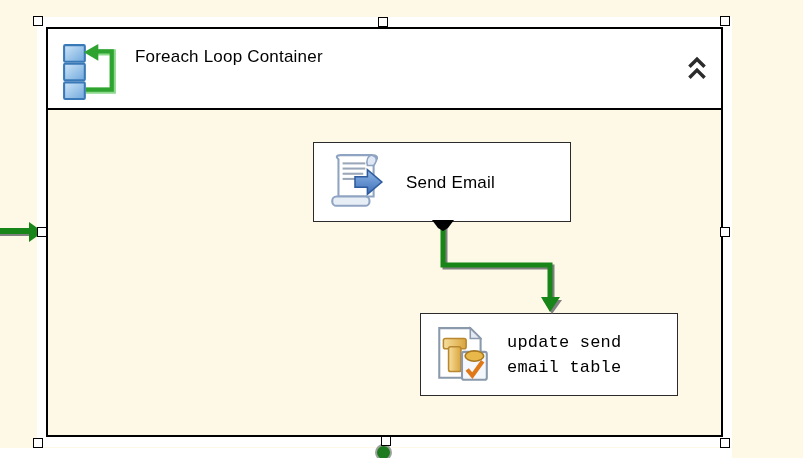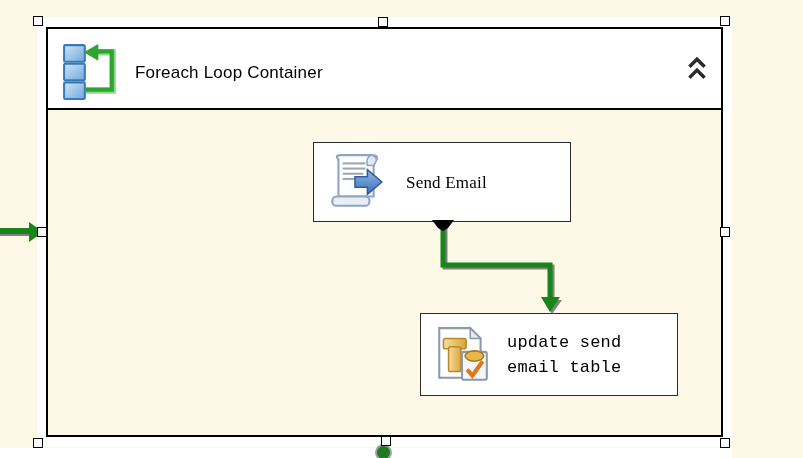--- a/index.html
+++ b/index.html
@@ -31,32 +31,32 @@
   
   .flc {
     position: absolute; left: 46px; top: 27px; width: 677px; height: 410px;
     border: 2px solid #000; background: #FDF9E6;
   }
   .flc-header {
     position: relative; height: 81px; background: #FFFFFF;
     border-bottom: 2px solid #000;
   }
   .flc-title {
-    position: absolute; left: 87px; top: 34px;
+    position: absolute; left: 87px; top: 18px;
     font-size: 17px; color: #000; white-space: nowrap; letter-spacing: 0.2px;
   }
   .flc-icon { position: absolute; left: 13px; top: 13px; }
   .flc-chevron { position: absolute; left: 636px; top: 27px; cursor: pointer; }
 
   
   .task {
     position: absolute; background: #FFFFFF; border: 1px solid #2B2B2B;
     display: flex; align-items: center;
   }
-  .task-send { left: 313px; top: 142px; width: 258px; height: 80px; font-family: Liberation Serif, serif; }
+  .task-send { left: 313px; top: 142px; width: 258px; height: 80px; }
   .task-sql  { left: 420px; top: 313px; width: 258px; height: 83px; font-family: Liberation Mono, monospace; }
   .task-icon { flex: 0 0 auto; margin-left: 10px; }
   .task-label {
     font-size: 17px; color: #000; margin-left: 20px; letter-spacing: 0.2px;
     line-height: 25px;
   }
   .task-sql .task-label { width: 118px; margin-left: 14px; }
 
   
   .connector-svg { position: absolute; left: 425px; top: 212px; }

